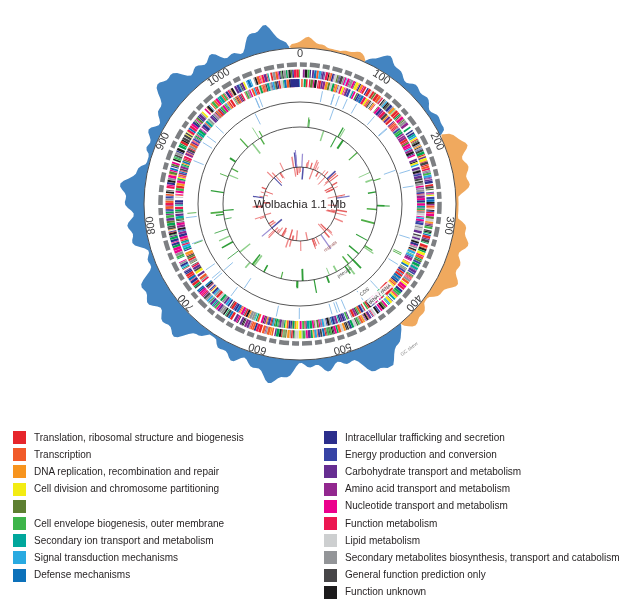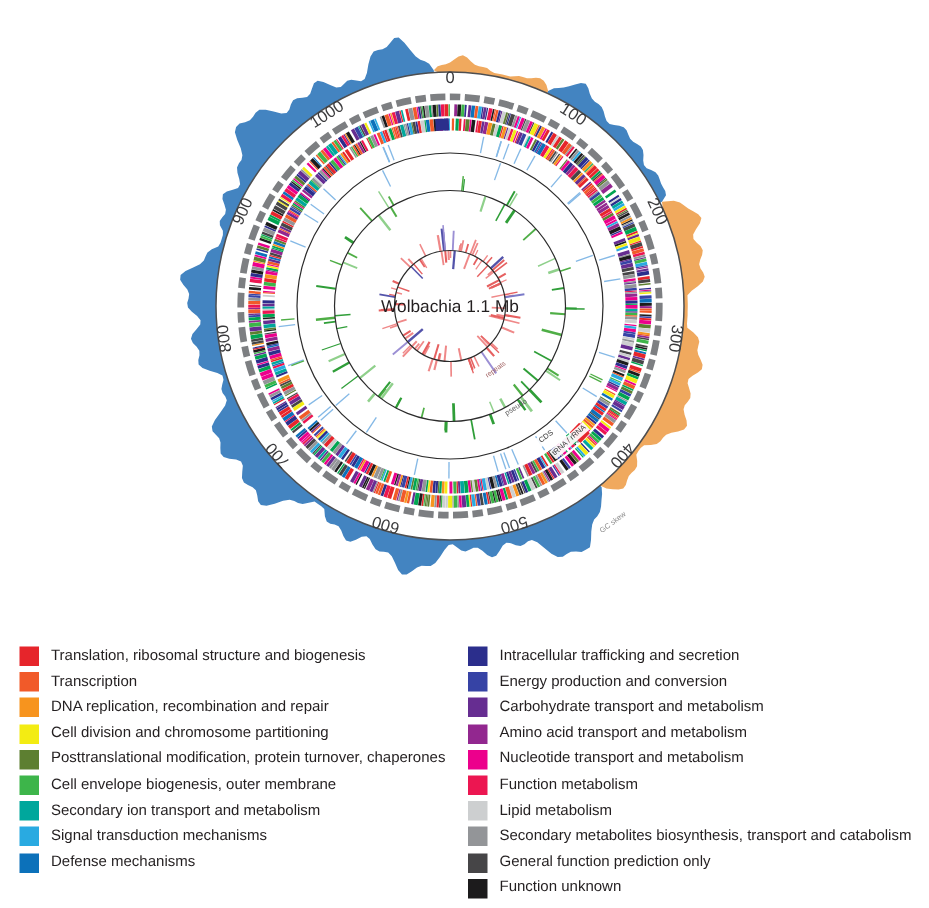--- a/index.html
+++ b/index.html
@@ -1,21 +1,21 @@
 <!DOCTYPE html>
 <html><head>
 <meta charset="utf-8">
 <style>
   html,body{margin:0;padding:0;background:#fff;}
   #stage{position:relative;width:619px;height:605px;background:#fff;overflow:hidden;
          font-family:"Liberation Sans",sans-serif;}
   #genome-svg{position:absolute;left:0;top:0;}
   .legend-col{position:absolute;top:429px;}
   #legend-col-left{left:13px;}
-  #legend-col-right{left:312px;}
+  #legend-col-right{left:324px;}
   .legend-row{display:flex;align-items:center;height:17.2px;}
   .swatch{width:13px;height:13px;margin-right:8px;flex:none;}
   .legend-label{font-size:10px;color:#231f20;white-space:nowrap;line-height:1;}
   text{font-family:"Liberation Sans",sans-serif;}
 </style>
 </head>
 <body>
 
 <div id="stage">
   <svg id="genome-svg" width="619" height="605" viewBox="0 0 619 605">
@@ -1134,21 +1134,20 @@
       <div class="legend-row">
         <span class="swatch" style="background: rgb(247, 148, 30);"></span>
         <span class="legend-label">DNA replication, recombination and repair</span>
       </div>
       <div class="legend-row">
         <span class="swatch" style="background: rgb(243, 236, 19);"></span>
         <span class="legend-label">Cell division and chromosome partitioning</span>
       </div>
       <div class="legend-row">
         <span class="swatch" style="background: rgb(93, 127, 49);"></span>
-        <span class="legend-label">Posttranslational modification, protein turnover, chaperones</span>
       </div>
       <div class="legend-row">
         <span class="swatch" style="background: rgb(61, 181, 74);"></span>
         <span class="legend-label">Cell envelope biogenesis, outer membrane</span>
       </div>
       <div class="legend-row">
         <span class="swatch" style="background: rgb(0, 167, 156);"></span>
         <span class="legend-label">Secondary ion transport and metabolism</span>
       </div>
       <div class="legend-row">

